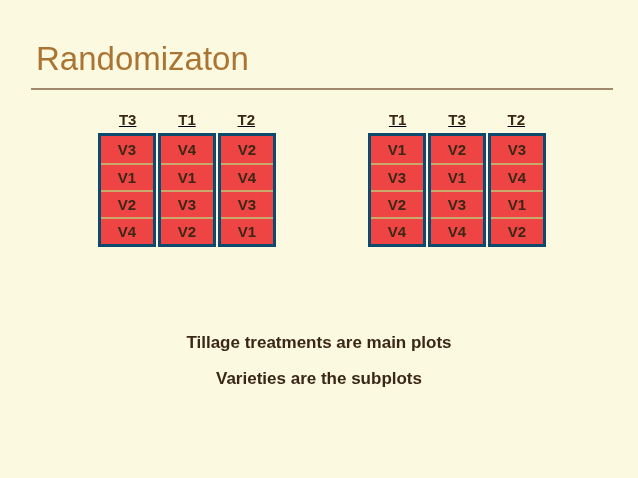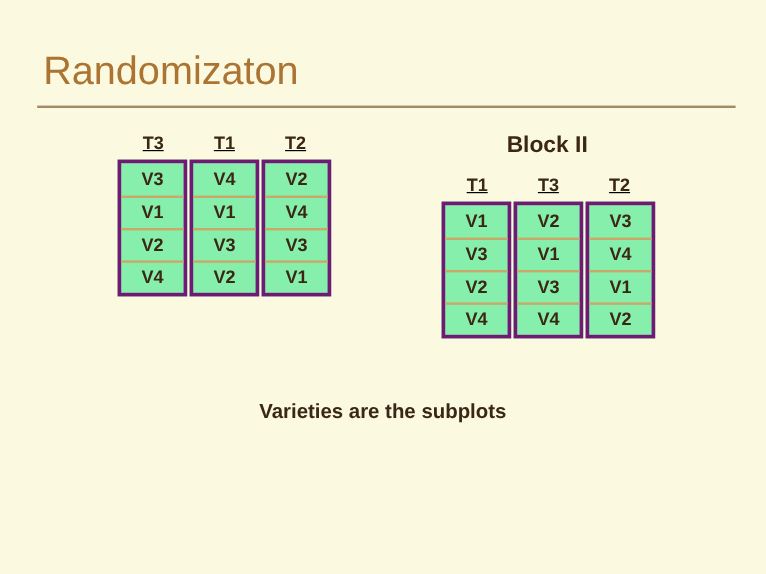--- a/index.html
+++ b/index.html
@@ -81,22 +81,22 @@
   }
 
   .grid {
     display: flex;
     width: 178px;
     margin-left: 11px;
     gap: 2px;
   }
   .grid-col {
     flex: 1 1 0;
-    border: 3px solid #701a75;
-    background: #86efac;
+    border: 3px solid #0c4a6e;
+    background: #ef4444;
     box-sizing: border-box;
   }
   .cell {
     height: 25px;
     line-height: 25px;
     text-align: center;
     font-size: 15px;
     font-weight: bold;
     color: #3b2716;
     border-top: 2px solid #c9a86a;
@@ -157,21 +157,20 @@
       <div class="grid-col">
         <div class="cell">V2</div>
         <div class="cell">V4</div>
         <div class="cell">V3</div>
         <div class="cell">V1</div>
       </div>
     </div>
   </div>
 
   <div class="block block--two">
-    <div class="block-title">Block II</div>
 
     <div class="col-headers">
       <div class="col-header">T1</div>
       <div class="col-header">T3</div>
       <div class="col-header">T2</div>
     </div>
 
     <div class="grid">
       <div class="grid-col">
         <div class="cell">V1</div>
@@ -190,14 +189,15 @@
         <div class="cell">V4</div>
         <div class="cell">V1</div>
         <div class="cell">V2</div>
       </div>
     </div>
   </div>
 
 </div>
 
 <div class="captions">
+  <div class="caption">Tillage treatments are main plots</div>
   <div class="caption">Varieties are the subplots</div>
 </div>
 
 </body></html>

